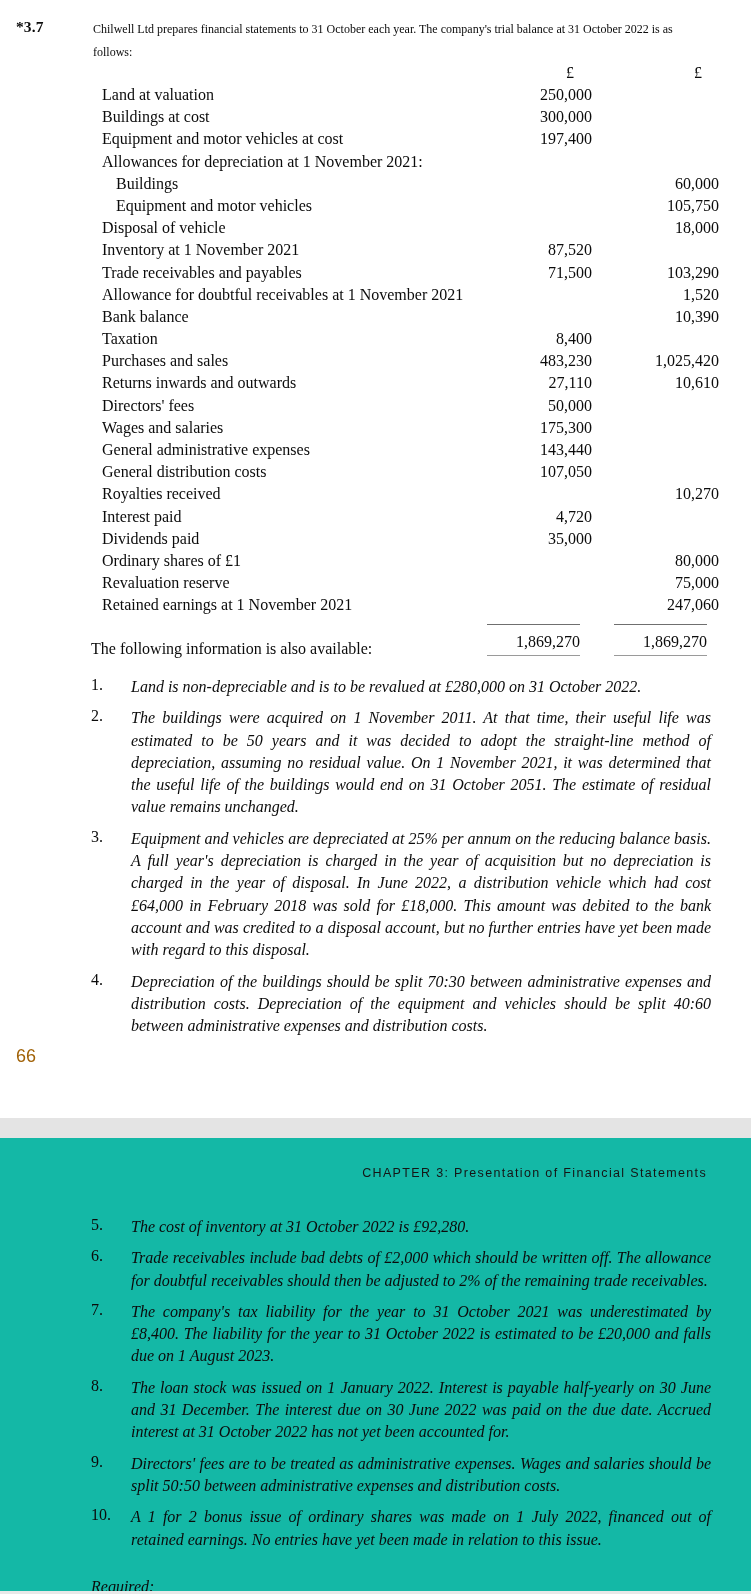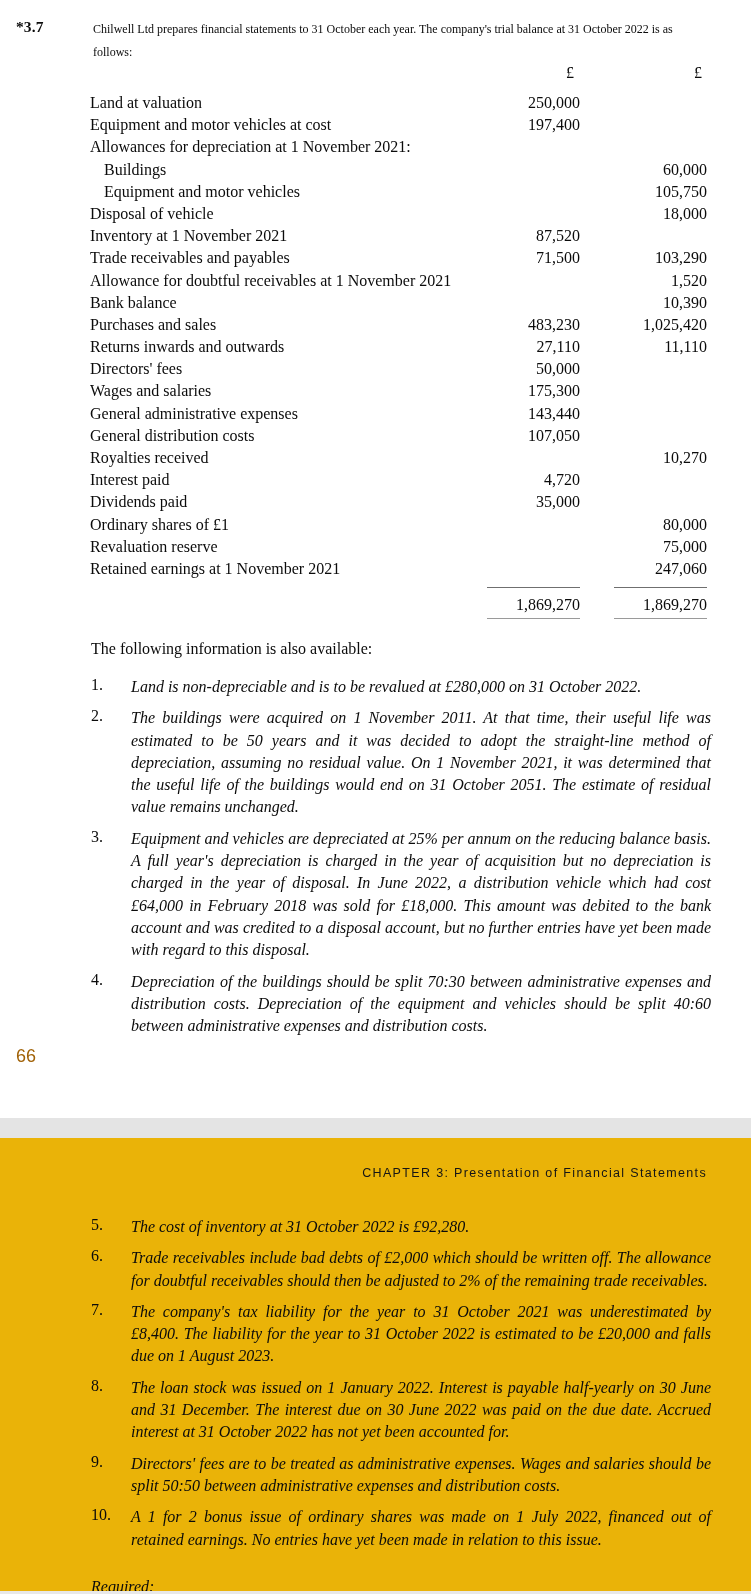--- a/index.html
+++ b/index.html
@@ -63,21 +63,22 @@
     position: absolute;
     font-size: 16px;
     text-align: center;
     width: 20px;
   }
   .tb-head-c1 { left: 560px; }
   .tb-head-c2 { left: 688px; }
 
   .tb-body {
     position: relative;
-    margin-top: 8px;
+    margin-top: 0px;
+    padding-left: 12px;
   }
   .tb-line {
     position: relative;
     height: 22.2px;
     font-size: 16px;
   }
   .tb-label {
     position: absolute;
     left: 90px;
     top: 0;
@@ -168,21 +169,21 @@
     background: #e4e4e4;
   }
 
   
   .sheet-two {
     position: absolute;
     left: 0;
     top: 1138px;
     width: 751px;
     height: 456px;
-    background: #eab308;
+    background: #14b8a6;
   }
   .chapter-head {
     position: absolute;
     right: 44px;
     top: 28px;
     font-family: "Liberation Sans", "DejaVu Sans", sans-serif;
     font-size: 12.5px;
     letter-spacing: 1.35px;
     color: #151515;
     white-space: nowrap;
@@ -226,20 +227,25 @@
         <div class="tb-head-c1">£</div>
         <div class="tb-head-c2">£</div>
       </div>
       <div class="tb-body" id="tb-body">
           <div class="tb-line">
             <div class="tb-label">Land at valuation</div>
             <div class="tb-c1">250,000</div>
             <div class="tb-c2"></div>
           </div>
           <div class="tb-line">
+            <div class="tb-label">Buildings at cost</div>
+            <div class="tb-c1">300,000</div>
+            <div class="tb-c2"></div>
+          </div>
+          <div class="tb-line">
             <div class="tb-label">Equipment and motor vehicles at cost</div>
             <div class="tb-c1">197,400</div>
             <div class="tb-c2"></div>
           </div>
           <div class="tb-line">
             <div class="tb-label">Allowances for depreciation at 1 November 2021:</div>
             <div class="tb-c1"></div>
             <div class="tb-c2"></div>
           </div>
           <div class="tb-line">
@@ -271,28 +277,33 @@
             <div class="tb-label">Allowance for doubtful receivables at 1 November 2021</div>
             <div class="tb-c1"></div>
             <div class="tb-c2">1,520</div>
           </div>
           <div class="tb-line">
             <div class="tb-label">Bank balance</div>
             <div class="tb-c1"></div>
             <div class="tb-c2">10,390</div>
           </div>
           <div class="tb-line">
+            <div class="tb-label">Taxation</div>
+            <div class="tb-c1">8,400</div>
+            <div class="tb-c2"></div>
+          </div>
+          <div class="tb-line">
             <div class="tb-label">Purchases and sales</div>
             <div class="tb-c1">483,230</div>
             <div class="tb-c2">1,025,420</div>
           </div>
           <div class="tb-line">
             <div class="tb-label">Returns inwards and outwards</div>
             <div class="tb-c1">27,110</div>
-            <div class="tb-c2">11,110</div>
+            <div class="tb-c2">10,610</div>
           </div>
           <div class="tb-line">
             <div class="tb-label">Directors' fees</div>
             <div class="tb-c1">50,000</div>
             <div class="tb-c2"></div>
           </div>
           <div class="tb-line">
             <div class="tb-label">Wages and salaries</div>
             <div class="tb-c1">175,300</div>
             <div class="tb-c2"></div>

